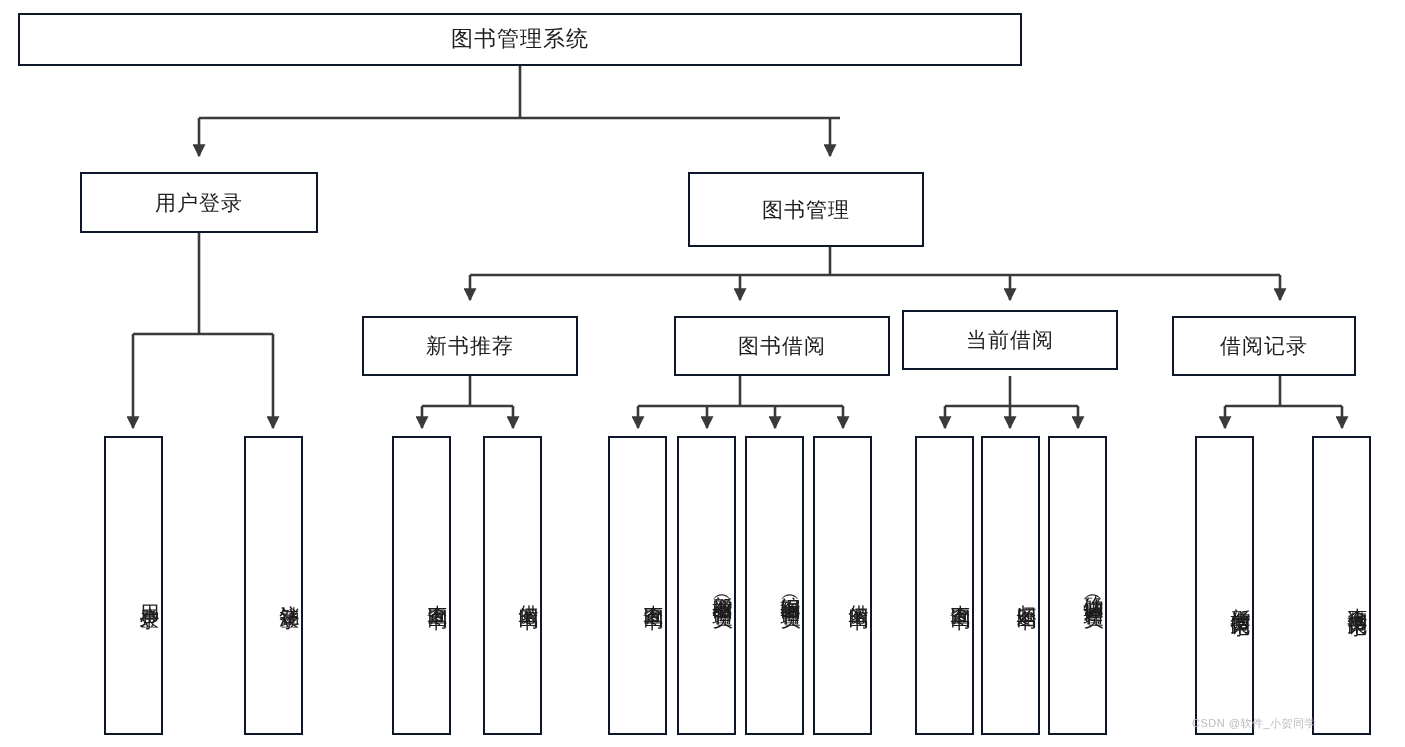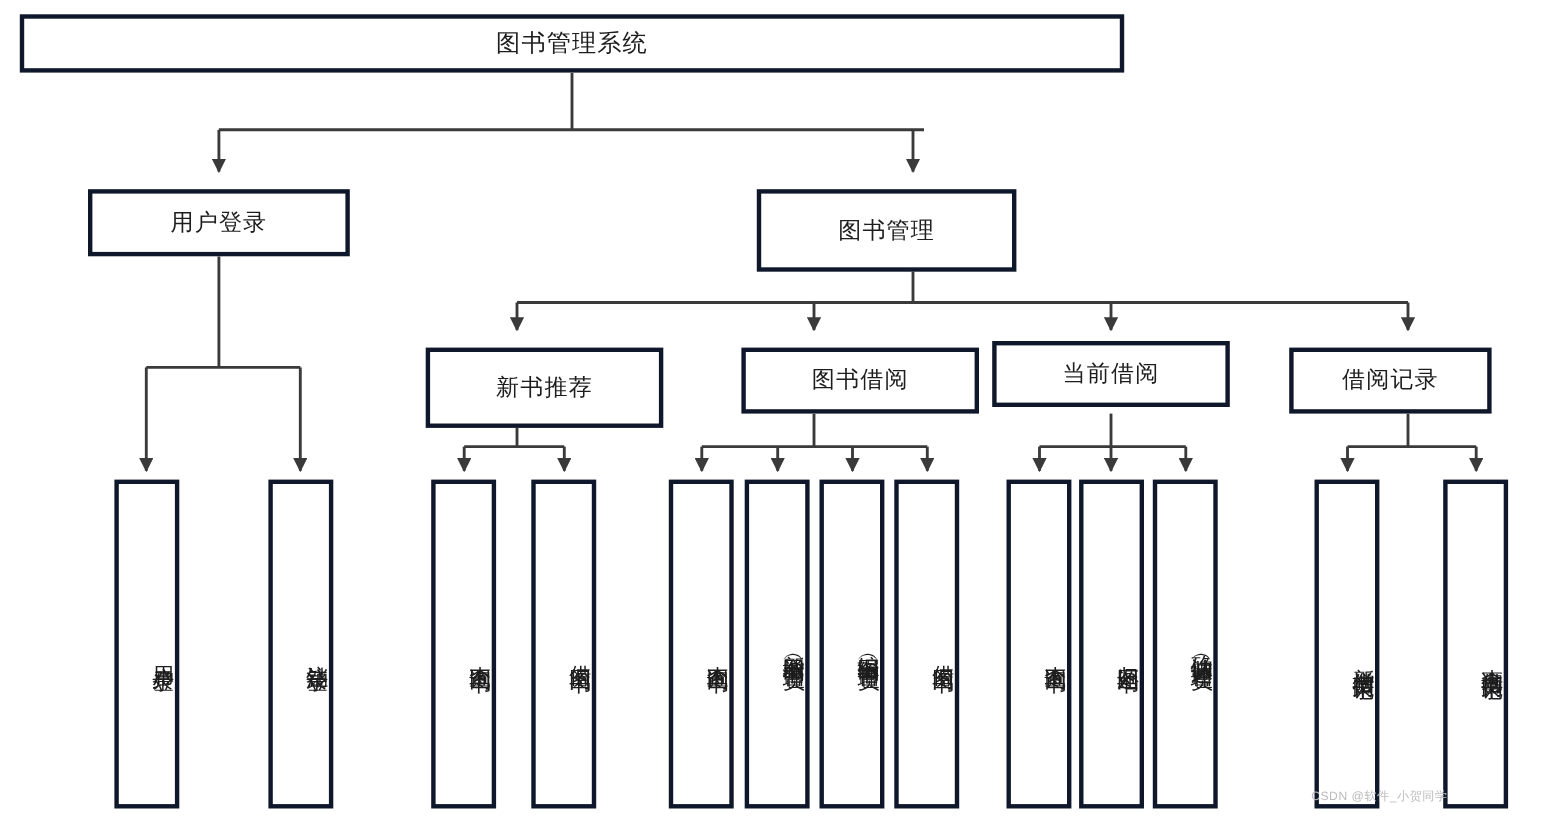--- a/index.html
+++ b/index.html
@@ -21,21 +21,21 @@
     position: absolute;
     left: 0;
     top: 0;
     width: 1405px;
     height: 747px;
   }
   .node {
     position: absolute;
     box-sizing: border-box;
     background: #ffffff;
-    border: 4px solid #0f172a;
+    border: 2px solid #0f172a;
     display: flex;
     align-items: center;
     justify-content: center;
     color: #1d1d1d;
   }
   .node.horiz {
     font-size: 21px;
     letter-spacing: 1px;
     line-height: 1.2;
   }
@@ -125,21 +125,21 @@
     <span>图书管理系统</span>
   </div>
 
   <div class="node horiz" style="left:80px; top:172px; width:238px; height:61px;">
     <span>用户登录</span>
   </div>
   <div class="node horiz" style="left:688px; top:172px; width:236px; height:75px;">
     <span>图书管理</span>
   </div>
 
-  <div class="node horiz" style="left:362px; top:316px; width:216px; height:73px;margin-left:25px;">
+  <div class="node horiz" style="left:362px; top:316px; width:216px; height:60px;">
     <span>新书推荐</span>
   </div>
   <div class="node horiz" style="left:632px; top:316px; width:216px; height:60px;margin-left:42px;">
     <span>图书借阅</span>
   </div>
   <div class="node horiz" style="left:902px; top:310px; width:216px; height:60px;">
     <span>当前借阅</span>
   </div>
   <div class="node horiz" style="left:1172px; top:316px; width:184px; height:60px;">
     <span>借阅记录</span>

